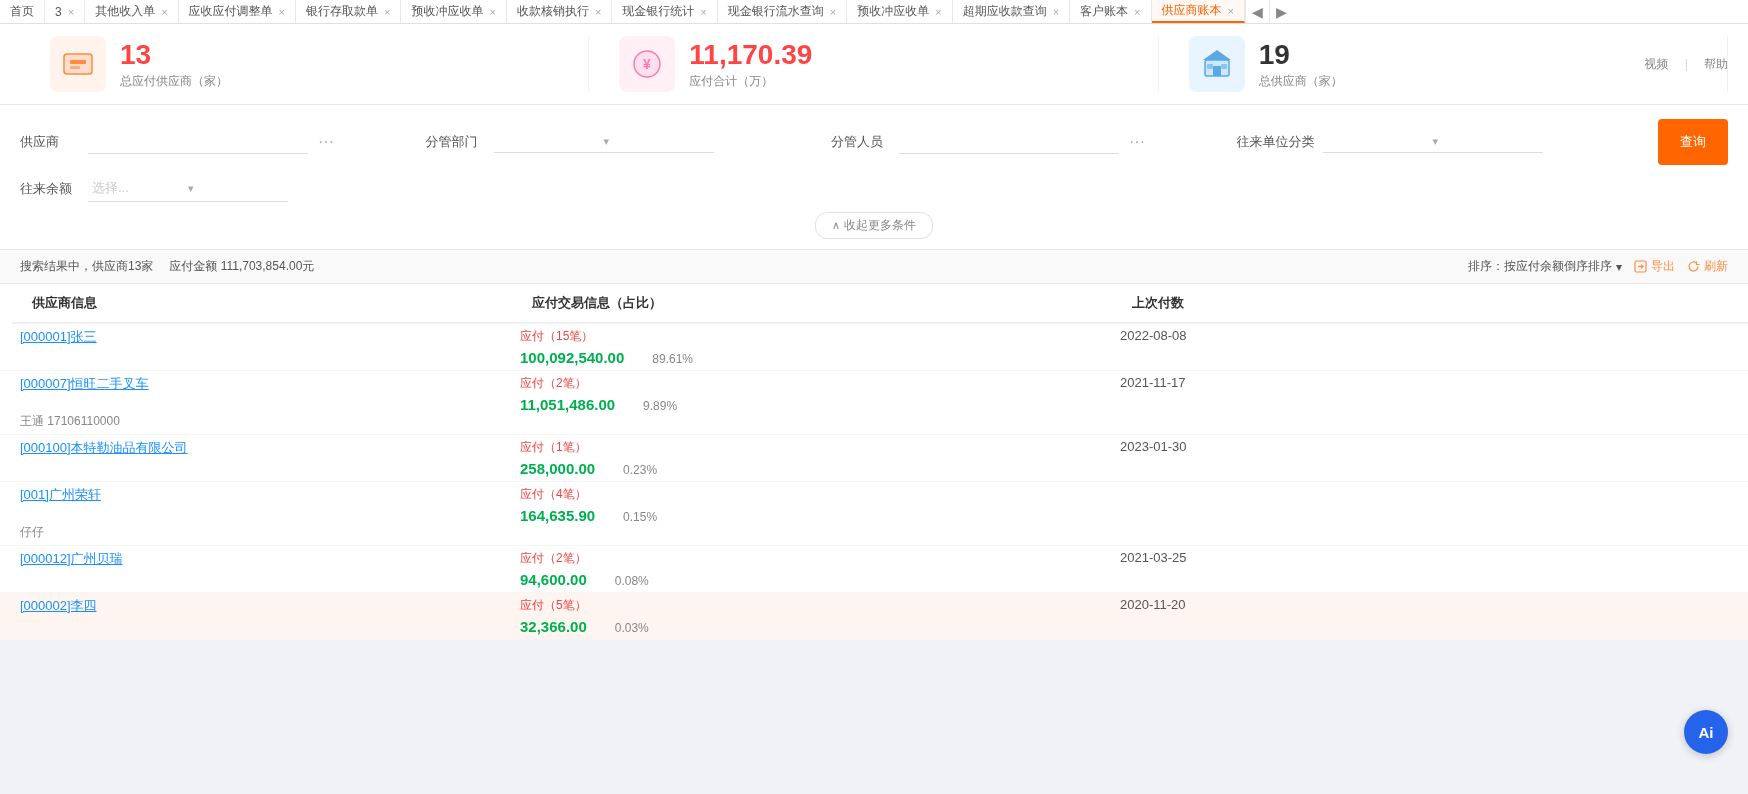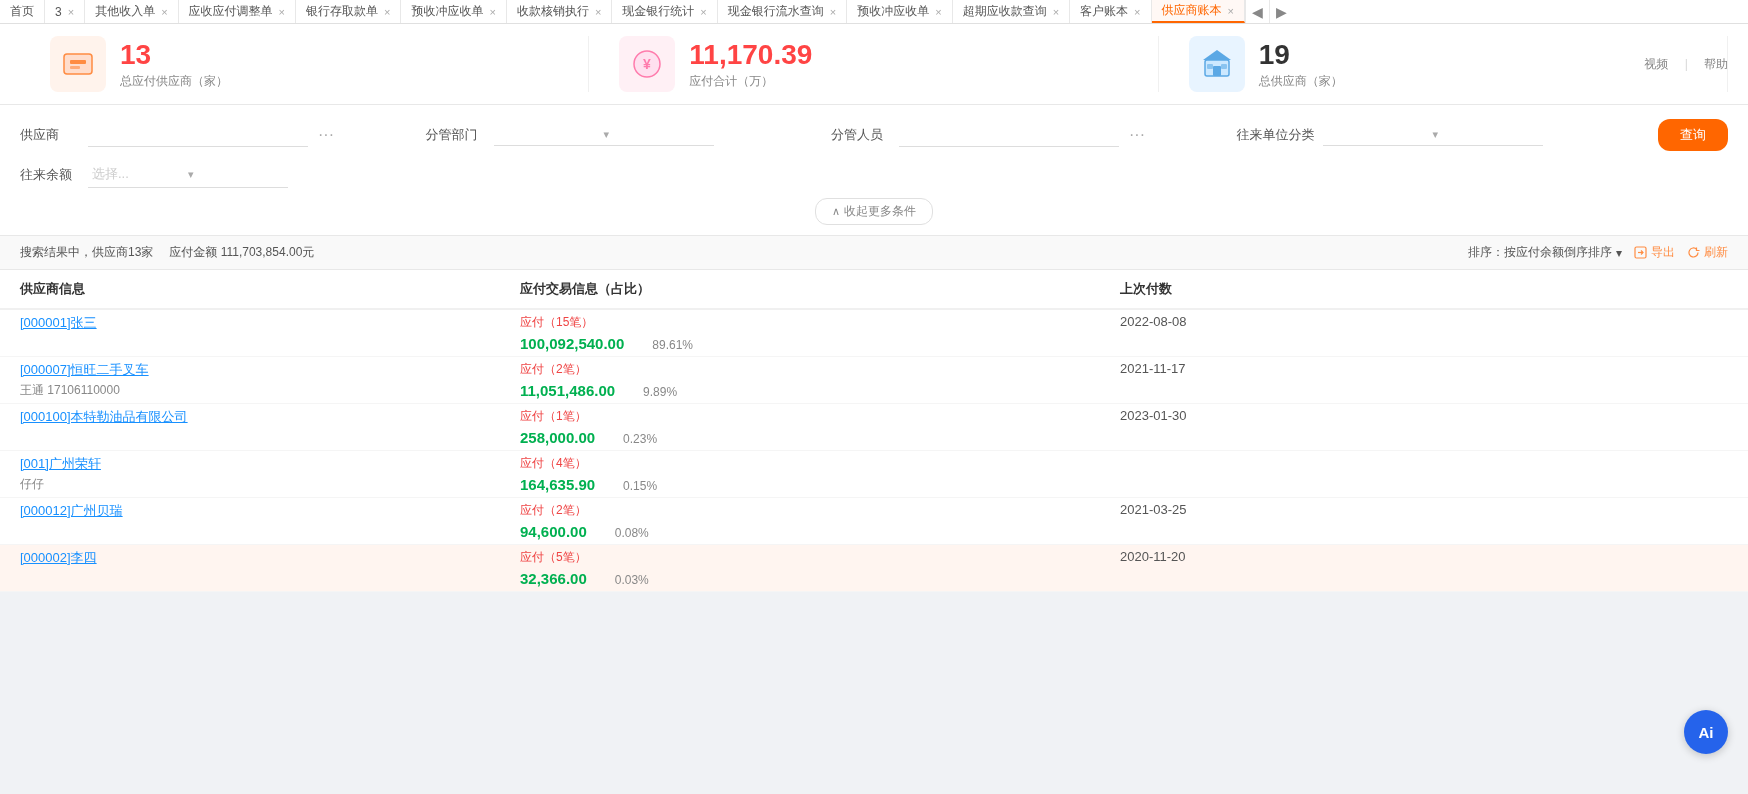--- a/index.html
+++ b/index.html
@@ -143,22 +143,22 @@
       cursor: pointer;
       position: relative;
     }
     .filter-select span { flex: 1; color: #ccc; font-size: 13px; }
     .filter-select .arrow { color: #aaa; font-size: 11px; }
     .filter-dots { color: #aaa; font-size: 16px; cursor: pointer; margin-left: 2px; }
     .btn-query {
       background: #ff6600;
       color: #fff;
       border: none;
-      padding: 7px 22px;
-      border-radius: 12px;
+      padding: 14px 22px;
+      border-radius: 4px;
       font-size: 13px;
       cursor: pointer;
       white-space: nowrap;
       margin-left: 16px;
     }
     .collapse-btn {
       display: flex;
       align-items: center;
       justify-content: center;
       gap: 4px;
@@ -210,40 +210,41 @@
     }
     .table-header {
       display: grid;
       grid-template-columns: 500px 600px 1fr;
       padding: 10px 20px;
       border-bottom: 2px solid #f0f0f0;
       font-weight: bold;
       font-size: 13px;
       color: #333;
       background: #fff;
+      margin-left: 12px;
     }
     .table-row {
       display: grid;
       grid-template-columns: 500px 600px 1fr;
       padding: 4px 20px;
       border-bottom: 1px solid #f5f5f5;
       background: #fff;
       align-items: start;
     }
     .table-row.highlighted { background: #fff5f0; }
     .supplier-link {
       color: #1890ff;
       text-decoration: underline;
       cursor: pointer;
       font-size: 13px;
     }
     .supplier-sub {
       font-size: 12px;
       color: #888;
-      margin-top: 3px;
+      margin-top: 20px;
     }
     .payable-label { font-size: 12px; color: #ef4444; margin-bottom: 4px; }
     .payable-amount {
       font-size: 15px;
       font-weight: bold;
       color: #00b050;
       cursor: pointer;
     }
     .payable-percent { font-size: 12px; color: #888; margin-left: 16px; }
     .last-payment { font-size: 13px; color: #555; }

